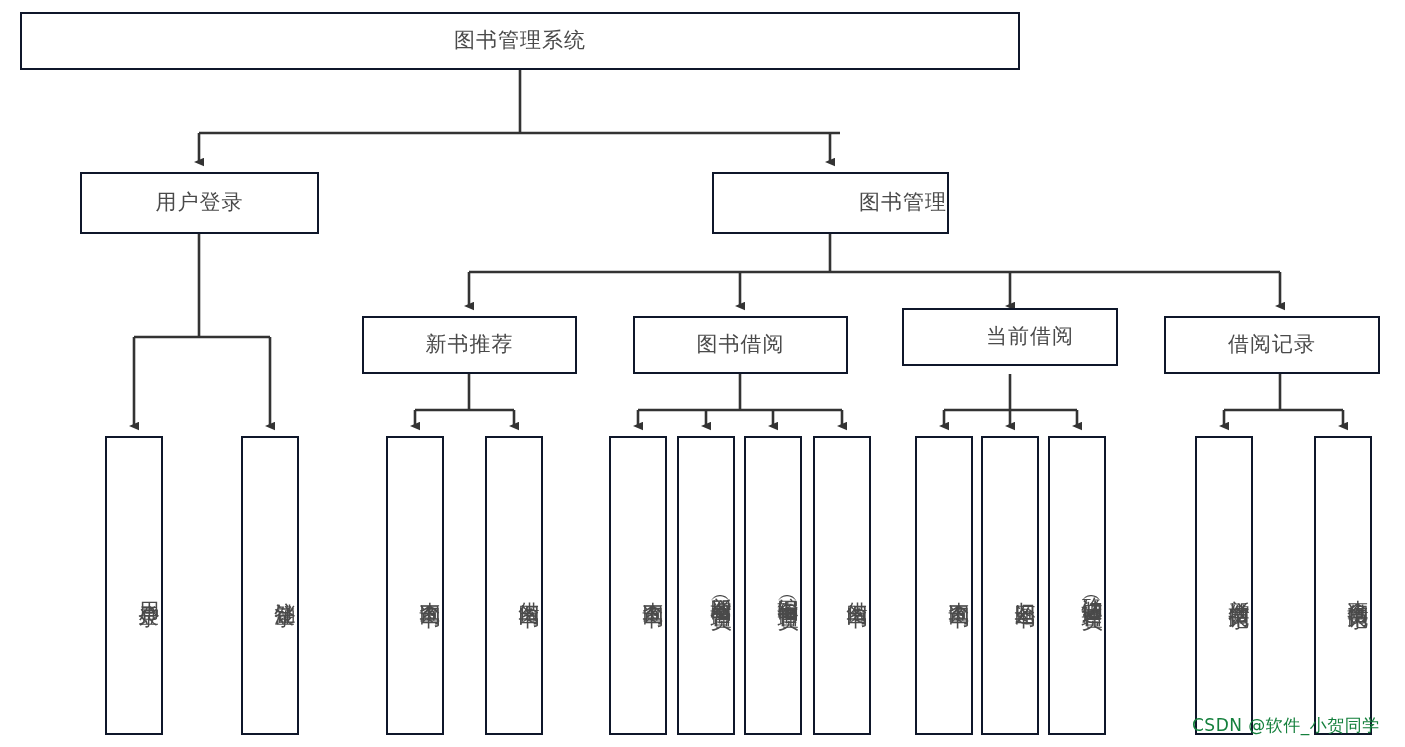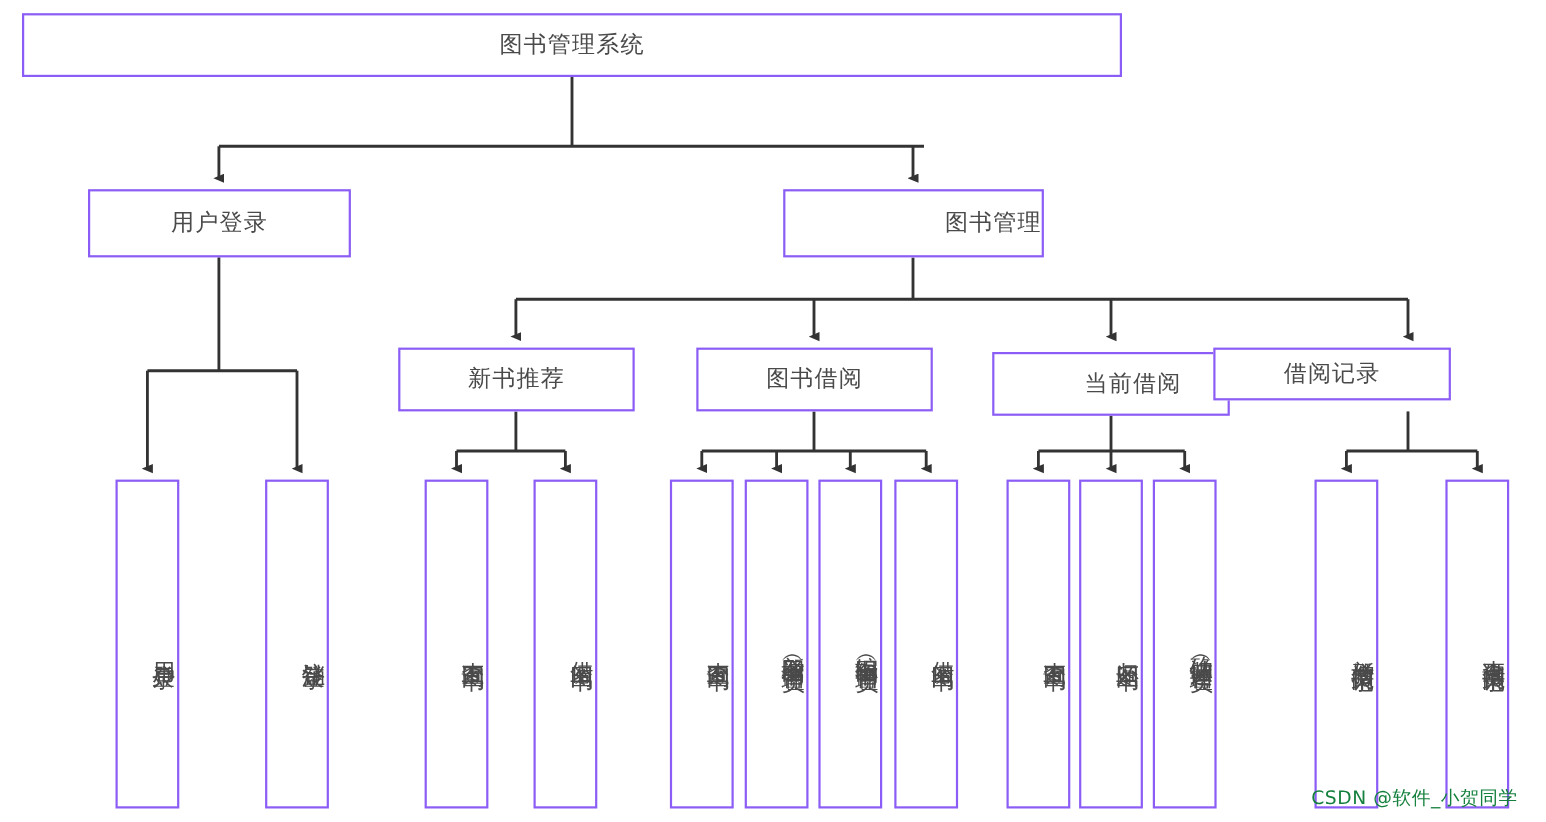--- a/index.html
+++ b/index.html
@@ -22,21 +22,21 @@
     left: 0;
     top: 0;
     width: 1405px;
     height: 747px;
     pointer-events: none;
   }
   .node {
     position: absolute;
     box-sizing: border-box;
     background: #ffffff;
-    border: 2px solid #8b5cf6;
+    border: 2px solid #0f172a;
     display: flex;
     align-items: center;
     justify-content: center;
     color: #4a4a4a;
     overflow: hidden;
   }
   .node-h {
     font-size: 21px;
     letter-spacing: 1px;
     line-height: 1.2;
@@ -127,24 +127,24 @@
   <div class="node node-h" style="left:712px;top:172px;width:237px;height:62px;justify-content:flex-end;">
     <span>图书管理</span>
   </div>
 
   <div class="node node-h" style="left:362px;top:316px;width:215px;height:58px;">
     <span>新书推荐</span>
   </div>
   <div class="node node-h" style="left:633px;top:316px;width:215px;height:58px;">
     <span>图书借阅</span>
   </div>
-  <div class="node node-h" style="left:902px;top:320px;width:216px;height:58px;padding-left:40px;">
+  <div class="node node-h" style="left:902px;top:308px;width:216px;height:58px;padding-left:40px;">
     <span>当前借阅</span>
   </div>
-  <div class="node node-h" style="left:1103px;top:316px;width:216px;height:48px;text-align:right;">
+  <div class="node node-h" style="left:1164px;top:316px;width:216px;height:58px;text-align:right;">
     <span>借阅记录</span>
   </div>
 
   <div class="node node-v" style="left:105px;top:436px;width:58px;height:299px;">
     <span>用户登录</span>
   </div>
   <div class="node node-v" style="left:241px;top:436px;width:58px;height:299px;">
     <span>注销登录</span>
   </div>
 

